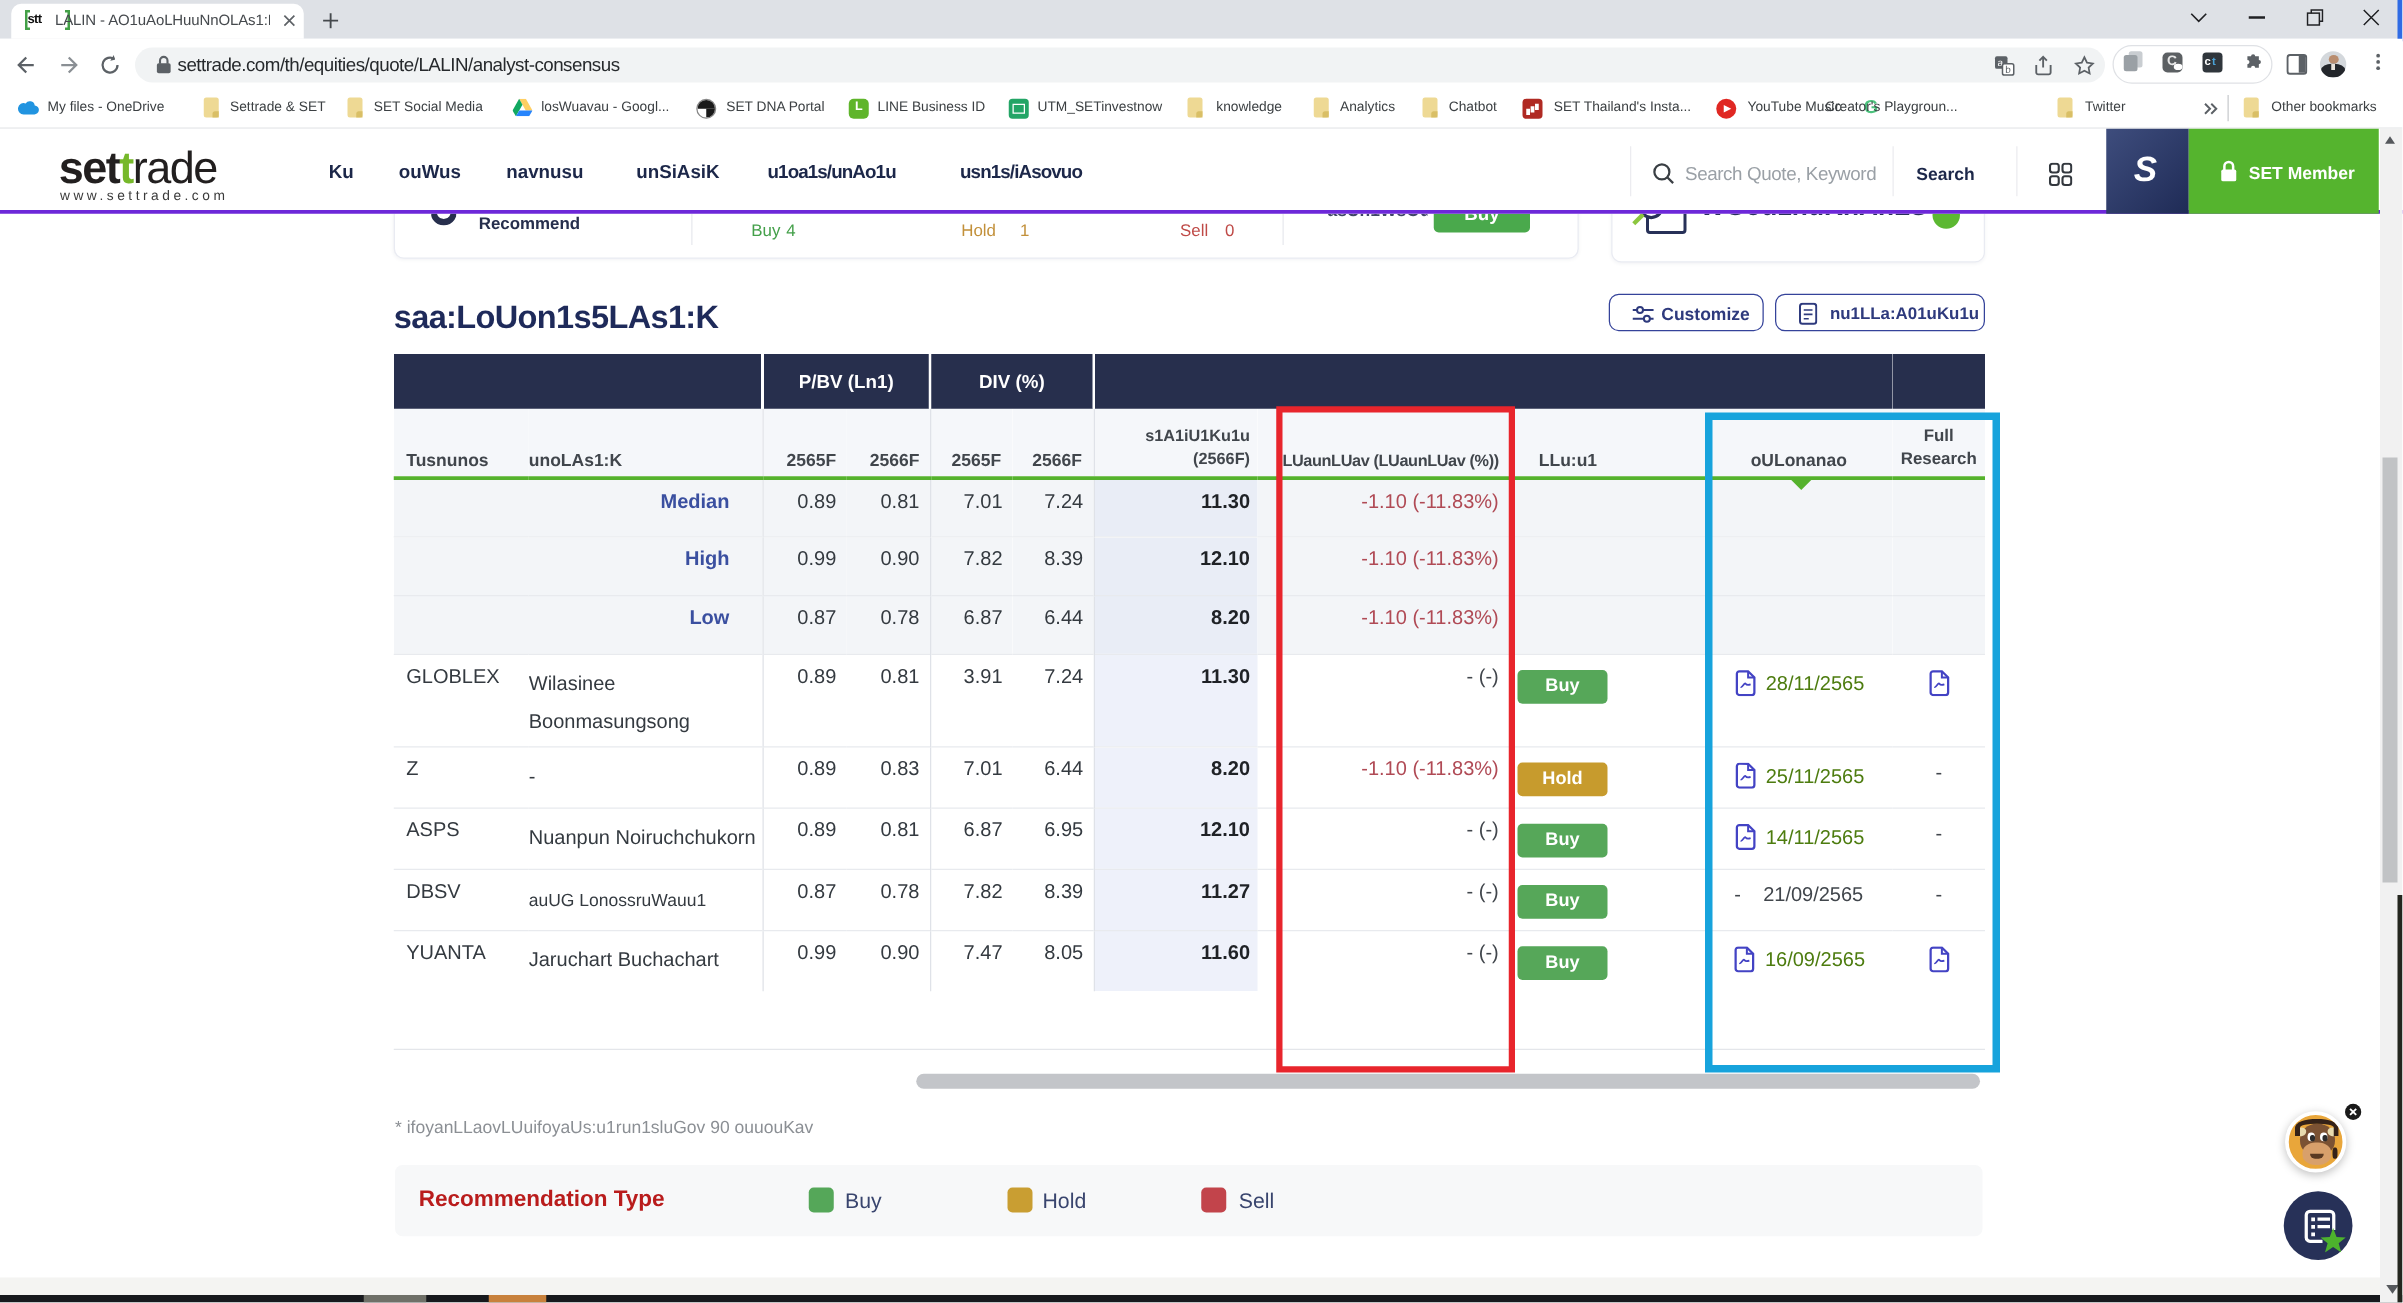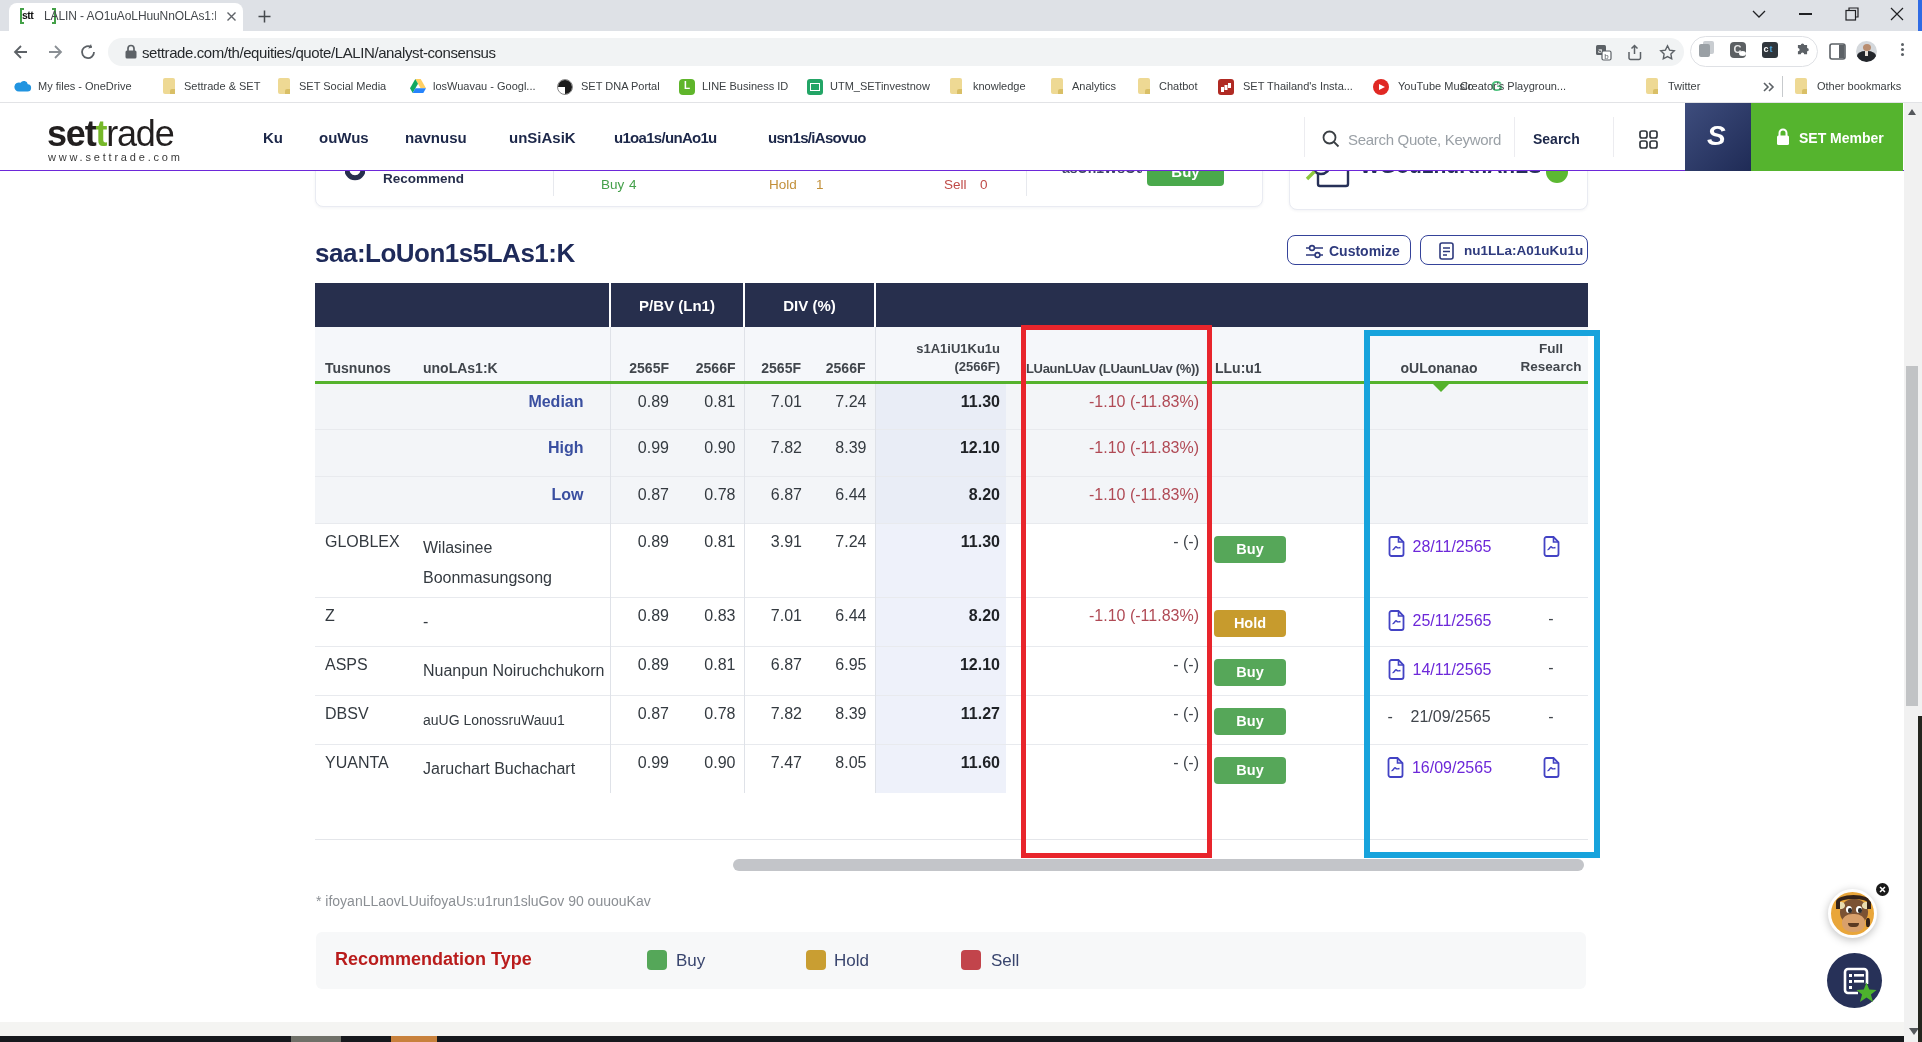--- a/index.html
+++ b/index.html
@@ -19,21 +19,21 @@
     border-radius:15px; }
   #url { left:142px; top:44px; font-size:15px; color:#26292c; letter-spacing:-0.4px; }
   #bookmarks { left:0; top:70px; width:1922px; height:33px; background:#fff;
     border-bottom:1px solid #e2e3e6; }
   .bmtext { font-size:11px; color:#3c4043; top:80px; white-space:nowrap; }
   .folder { top:78px; width:12px; height:16px; background:#eed994; border-radius:2px; }
   .folder:before { content:""; position:absolute; right:0; bottom:0; width:5px; height:5px; background:#d9bf66; border-radius:2px 0 0 0; }
 
   
   #sthdr { left:0; top:103px; width:1922px; height:68px; background:#fff;
-    border-bottom:1px solid #6d28d9; z-index:30; }
+    border-bottom:3px solid #6d28d9; z-index:30; }
   .nav { top:26px; font-size:15px; font-weight:bold; color:#1c2749; white-space:nowrap; }
 
   
   #tbl { left:315px; top:283px; width:1273px; border-collapse:collapse;
     table-layout:fixed; font-size:16px; color:#343a40; }
   #tbl td { vertical-align:top; overflow:hidden; }
   #tbl tr.band td { background:#272f4d; height:44px; color:#fff; font-weight:bold;
     font-size:15px; text-align:center; vertical-align:middle; }
   tr.band td.gap { border-left:2px solid #fff; }
   #tbl tr.lbl td { background:#f5f7fa; height:55px; font-size:14px; font-weight:bold;
@@ -51,21 +51,21 @@
   .chg { padding-top:9px; padding-right:13px; color:#b04a55; }
   .chgd { padding-top:9px; padding-right:13px; color:#41464c; }
   .bname { padding-top:9px; padding-left:10px; }
   .aname { padding-top:9px; line-height:30px; }
   .btncell { padding-top:12px; padding-left:2px; }
   .rec { display:inline-block; width:72px; height:27px; border-radius:4px;
     color:#fff; font-weight:bold; font-size:14.5px; text-align:center;
     line-height:27px; }
   .recbuy { background:#56a759; }
   .rechold { background:#c79b2d; }
-  .datec { padding-top:12px; text-align:center; color:#6d28d9; }
+  .datec { padding-top:12px; text-align:center; color:#4d7c0f; }
   .pdfc { padding-top:12px; text-align:center; color:#41464c; }
 
   
   #redrect { left:1021px; top:325px; width:191px; height:533px;
     border:5px solid #e8252c; z-index:40; }
   #bluerect { left:1364px; top:330px; width:236px; height:528px;
     border:6px solid #17a3dc; z-index:40; }
   .greensq { width:18px; height:18px; border-radius:3px; background:#4aa94c; }
 </style>
 </head>
@@ -318,21 +318,21 @@
     </tr>
     <tr class="lbl">
       <td style="padding-left:10px;">Tusnunos</td>
       <td>unoLAs1:K</td>
       <td class="rt vl" style="padding-right:8px;">2565F</td>
       <td class="rt" style="padding-right:8px;">2566F</td>
       <td class="rt vl" style="padding-right:9px;">2565F</td>
       <td class="rt" style="padding-right:9px;">2566F</td>
       <td class="rt vl" style="padding-right:6px;line-height:18px;font-size:13px;">s1A1iU1Ku1u<br>(2566F)</td>
       <td class="rt" style="padding-right:13px;font-size:13px;letter-spacing:-0.3px;">LUaunLUav (LUaunLUav (%))</td>
-      <td style="padding-left:3px;">LLu:u1</td>
+      <td style="padding-left:19px;">LLu:u1</td>
       <td class="ctr">oULonanao</td>
       <td class="ctr" style="line-height:18px;font-size:13.5px;">Full<br>Research</td>
     </tr>
     <tr class="agg">
       <td colspan="2" class="aggname">Median</td>
       <td class="num rt vl">0.89</td>
           <td class="num rt">0.81</td>
       <td class="num rt vl">7.01</td>
           <td class="num rt">7.24</td>
       <td class="tgt rt tinta vl">11.30</td>

